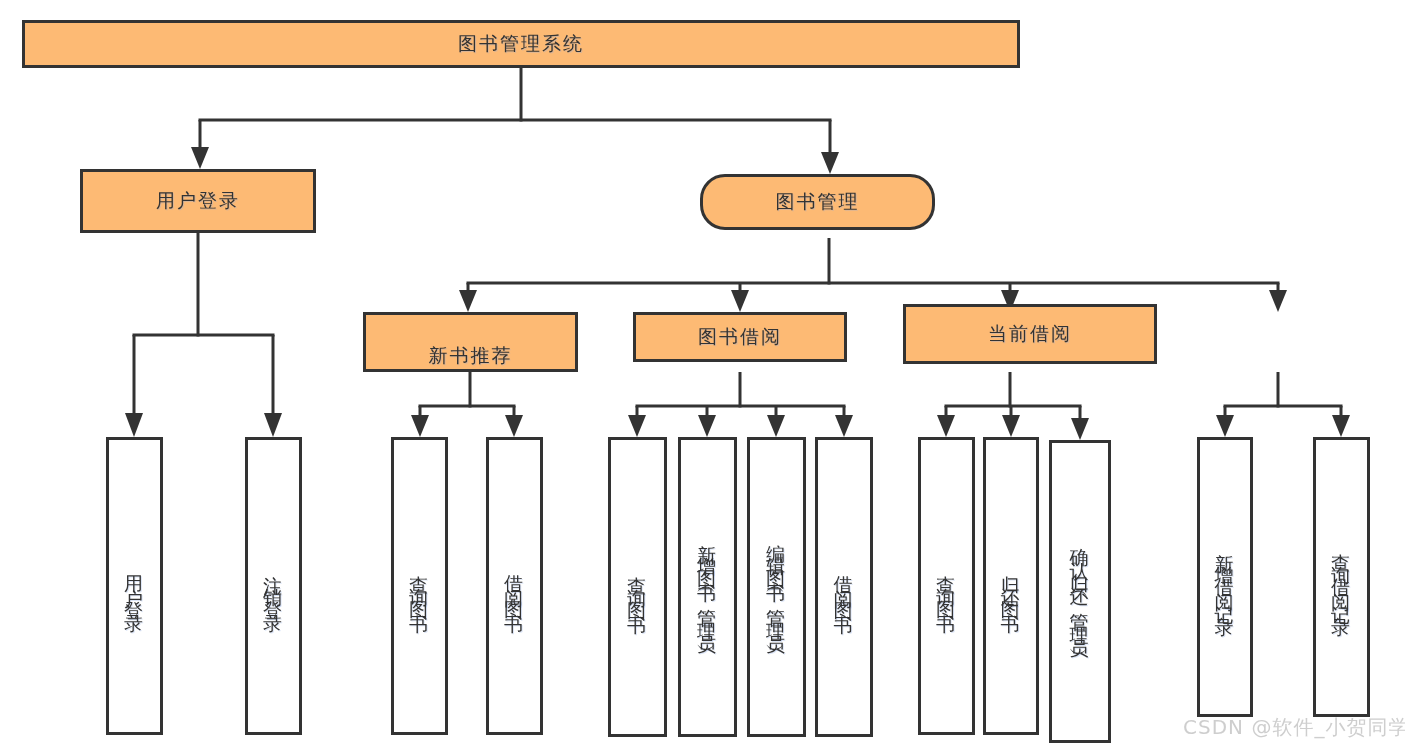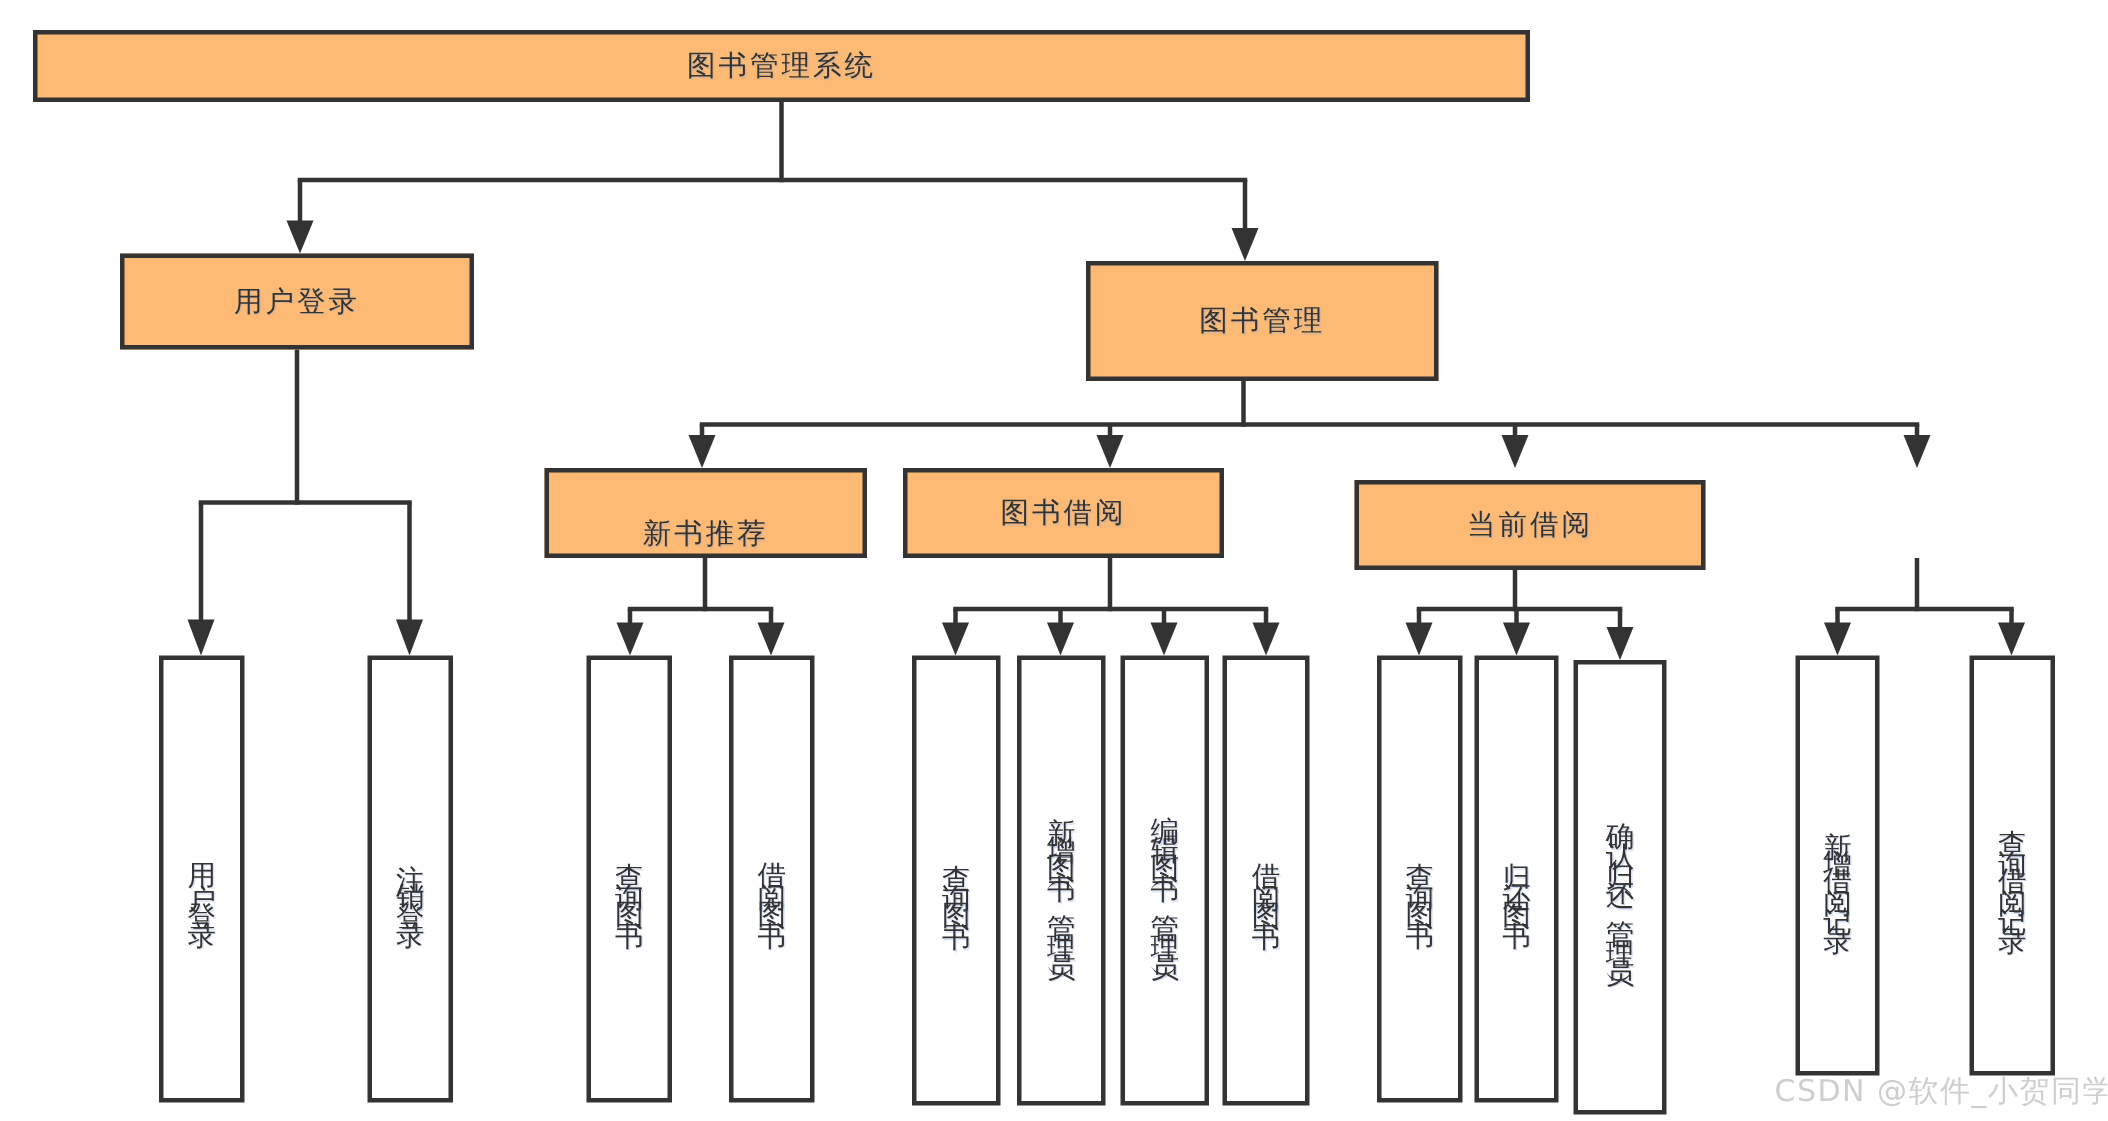--- a/index.html
+++ b/index.html
@@ -135,31 +135,31 @@
     </g>
   </svg>
 
   <div class="hbox" style="left:22px; top:20px; width:998px; height:48px;">
     <span>图书管理系统</span>
   </div>
 
   <div class="hbox" style="left:80px; top:169px; width:236px; height:64px;">
     <span>用户登录</span>
   </div>
-  <div class="hbox" style="left:724px; top:174px; width:235px; height:80px;">
+  <div class="hbox" style="left:700px; top:174px; width:235px; height:56px;border-radius:25px;">
     <span>图书管理</span>
   </div>
 
   <div class="hbox" style="left:363px; top:312px; width:215px; height:60px;align-items:flex-end;">
     <span>新书推荐</span>
   </div>
-  <div class="hbox" style="left:602px; top:312px; width:214px; height:60px;">
+  <div class="hbox" style="left:633px; top:312px; width:214px; height:50px;">
     <span>图书借阅</span>
   </div>
-  <div class="hbox" style="left:903px; top:320px; width:234px; height:60px;">
+  <div class="hbox" style="left:903px; top:304px; width:254px; height:60px;">
     <span>当前借阅</span>
   </div>
 
   <div class="vbox" style="left:106px; top:437px; width:57px; height:298px;">
     <span>用户登录</span>
   </div>
   <div class="vbox" style="left:245px; top:437px; width:57px; height:298px;">
     <span>注销登录</span>
   </div>
 

